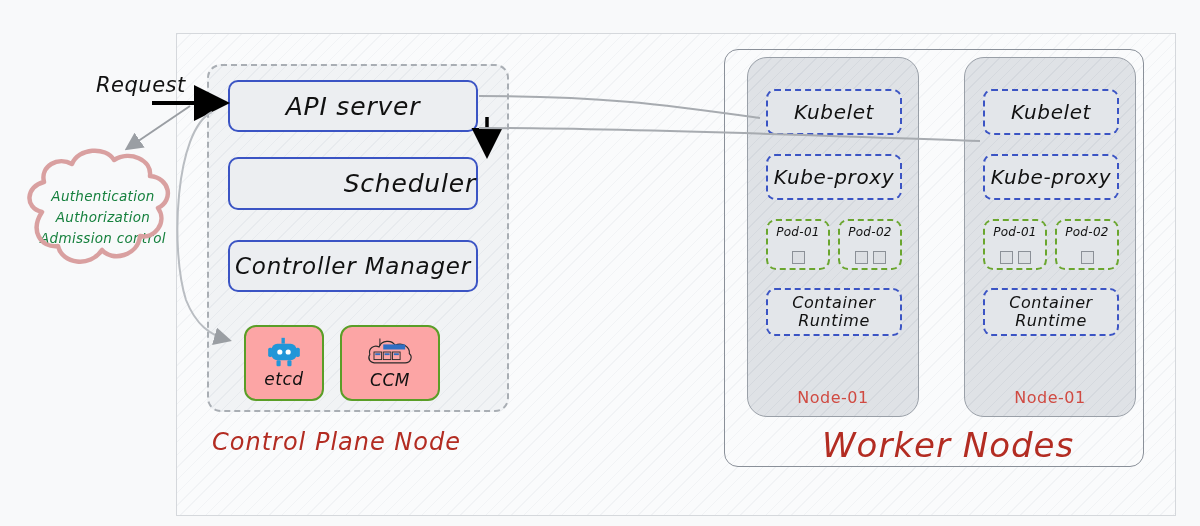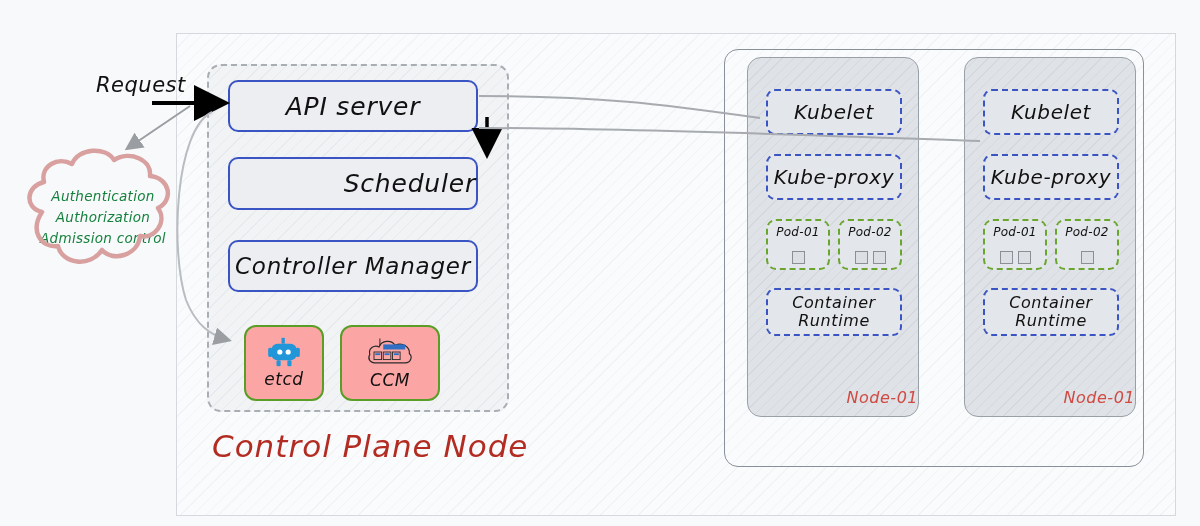--- a/index.html
+++ b/index.html
@@ -97,21 +97,21 @@
     background-image:repeating-linear-gradient(
       135deg,
       rgba(150,160,175,.085) 0px,
       rgba(150,160,175,.085) 1px,
       rgba(0,0,0,0) 1px,
       rgba(0,0,0,0) 9px);
   }
   .node{
     position:absolute;top:57px;width:172px;height:360px;
     border:1.5px solid #9aa0a8;
-    border-radius:14px;
+    border-radius:20px;
     box-sizing:border-box;
     background-color:#dfe2e6;
     background-image:repeating-linear-gradient(
       135deg,
       rgba(140,150,165,.12) 0px,
       rgba(140,150,165,.12) 1px,
       rgba(0,0,0,0) 1px,
       rgba(0,0,0,0) 8px);
   }
   .node.n1{left:747px;}
@@ -146,30 +146,30 @@
   .pod .pod-lbl{font-style:italic;font-size:12px;color:#111;letter-spacing:.3px;}
   .pod .ctrs{display:flex;gap:5px;}
   .pod .ctr{
     width:11px;height:11px;border:1px solid #8b9097;background:#dcdfe3;
   }
   .pod.p1{left:18px;}
   .pod.p2{left:90px;}
 
   .node-label{
     position:absolute;bottom:9px;left:0;width:100%;
-    text-align:right;color:#d04a42;font-style:italic;
+    text-align:center;color:#d04a42;
     font-size:16px;letter-spacing:.5px;
   }
 
   
   .caption{
     position:absolute;color:#b32c22;font-style:italic;
     letter-spacing:1px;white-space:nowrap;
   }
-  .cap-cp{left:212px;top:428px;font-size:31px;}
+  .cap-cp{left:212px;top:428px;font-size:24px;}
   .cap-wn{left:822px;top:425px;font-size:34px;}
 
   
   .request-lbl{
     position:absolute;left:96px;top:73px;
     font-size:21px;color:#111;font-style:italic;letter-spacing:.5px;
   }
 
   
   .cloud-text{
@@ -284,20 +284,21 @@
         <span class="ctr"></span>
       </span>
     </div>
     <div class="wk-box wk-runtime">
       <span>Container</span>
       <span>Runtime</span>
     </div>
     <div class="node-label">Node-01</div>
   </div>
 
+  <div class="caption cap-wn">Worker Nodes</div>
 
   <div class="request-lbl hand">Request</div>
 
   <div class="cloud-text">
     <div>Authentication</div>
     <div>Authorization</div>
     <div>Admission control</div>
   </div>
 
   <svg class="overlay" viewBox="0 0 1200 526">

